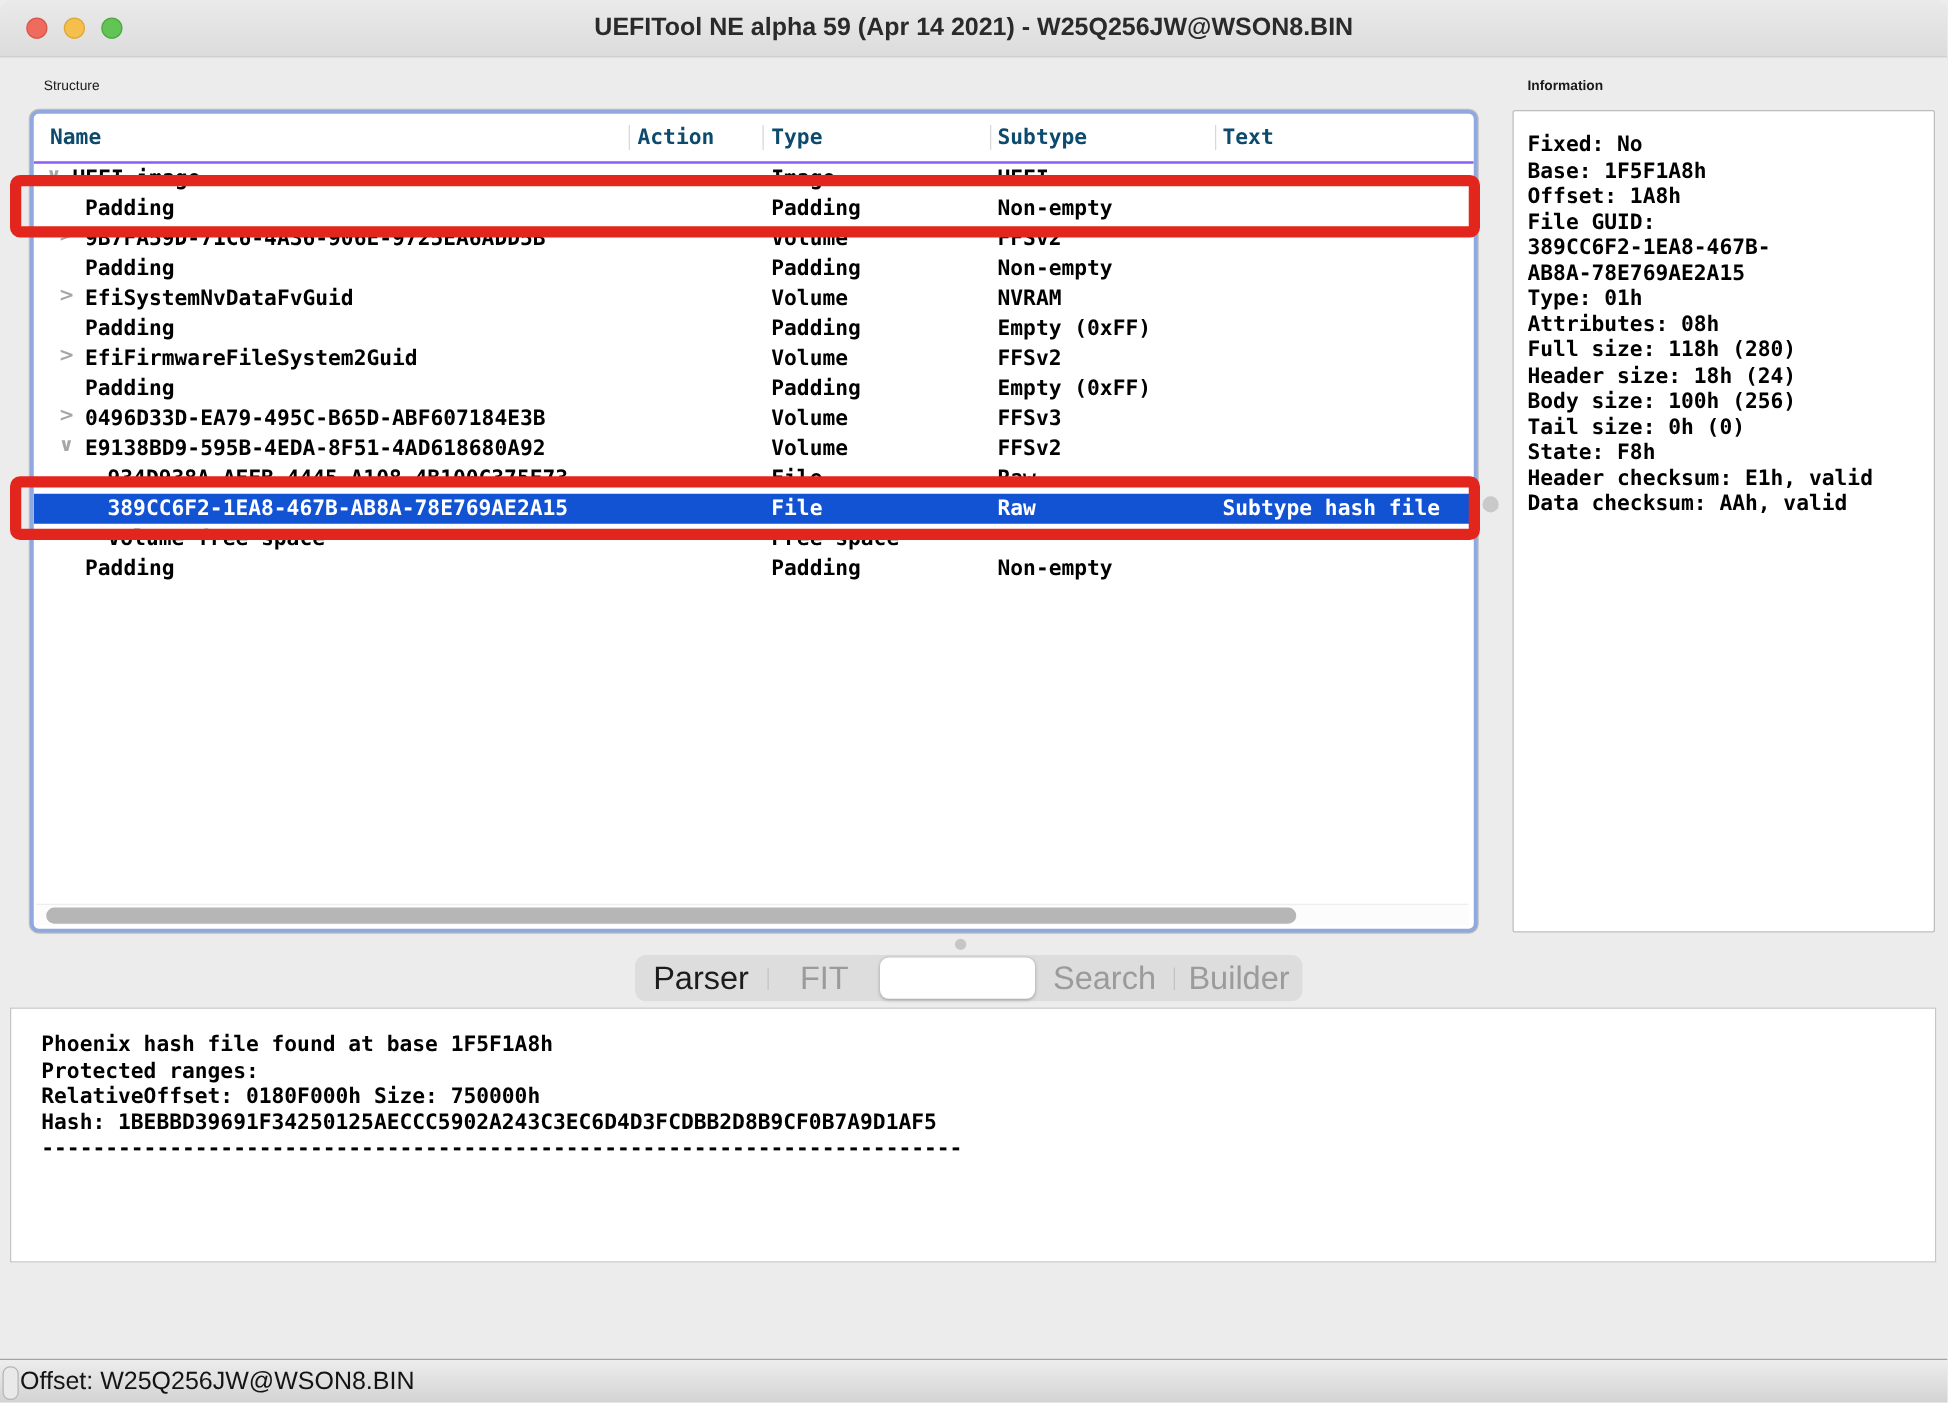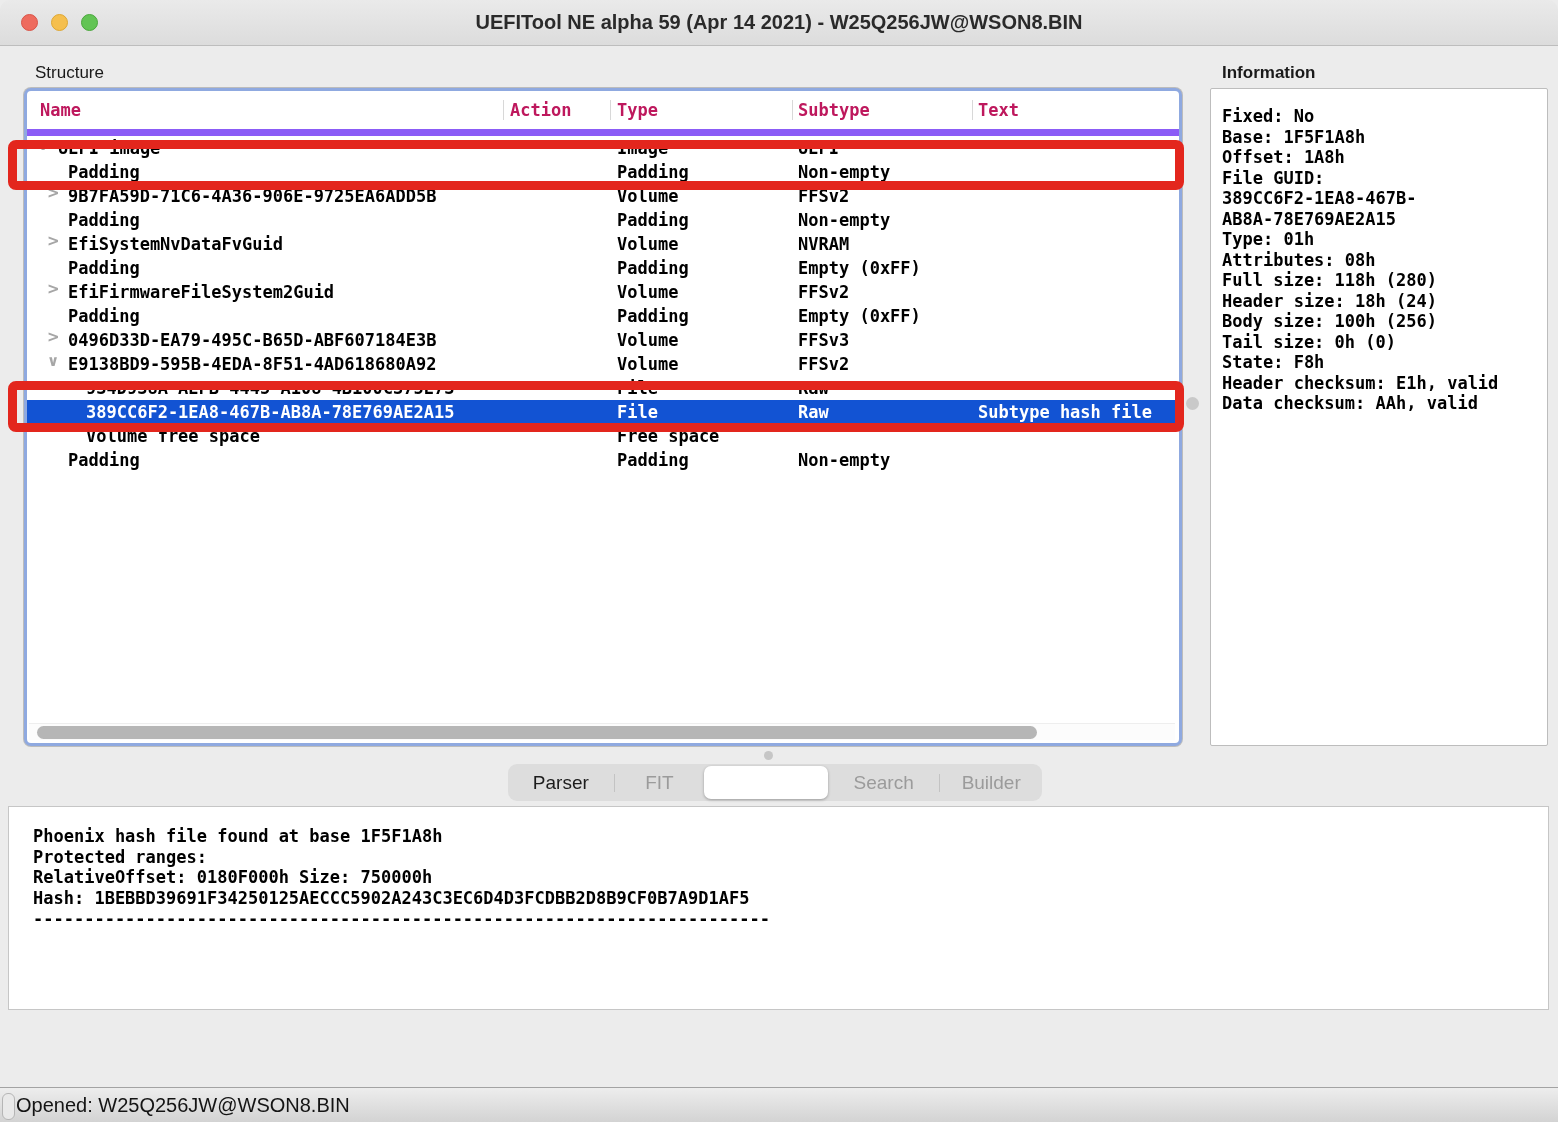--- a/index.html
+++ b/index.html
@@ -12,29 +12,29 @@
   .titlebar{position:absolute;left:0;top:0;width:1558px;height:45px;
     background:linear-gradient(#eaeaea,#dcdcdc);border-bottom:1px solid #bdbdbd;
     border-radius:10px 10px 0 0;}
   .tl{position:absolute;top:14px;width:17px;height:17px;border-radius:50%;}
   .tl.red{left:21px;background:#ee6b5e;border:1px solid #d95448;box-sizing:border-box;}
   .tl.yellow{left:51px;background:#f5bf4e;border:1px solid #dea733;box-sizing:border-box;}
   .tl.green{left:81px;background:#62c454;border:1px solid #4aa73c;box-sizing:border-box;}
   .title-text{position:absolute;left:0;right:0;top:0;height:45px;line-height:45px;
     text-align:center;font-size:20px;font-weight:bold;color:#2a2a2a;}
   
-  .panel-label{position:absolute;font-size:17px;color:#1a1a1a;}
+  .panel-label{position:absolute;font-size:11px;color:#1a1a1a;}
   #structure-label{left:35px;top:63px;}
   #information-label{left:1222px;top:63px;font-weight:bold;}
   
   .tree-panel{position:absolute;left:24px;top:88px;width:1158px;height:658px;
     box-sizing:border-box;background:#fff;border:3px solid #8fa9e0;border-radius:7px;
     box-shadow:0 0 0 1px #bcbcbc;overflow:hidden;}
-  .tree-header{position:relative;height:38px;border-bottom:7px solid #8b5cf6;
-    font:700 17px "DejaVu Sans Mono",monospace;color:#be185d;}
+  .tree-header{position:relative;height:38px;border-bottom:2px solid #8b5cf6;
+    font:700 17px "DejaVu Sans Mono",monospace;color:#0c4a6e;}
   .th{position:absolute;top:0;line-height:38px;white-space:pre;}
   .th-sep{position:absolute;top:9px;height:20px;width:1px;background:#d8d8d8;}
   .trow{position:relative;height:24px;font:700 17px "DejaVu Sans Mono",monospace;color:#000;}
   .trow.selected{background:var(--sel);color:#fff;}
   .cell{position:absolute;top:0;line-height:24px;white-space:pre;}
   .chev{position:absolute;top:0;line-height:24px;color:#a6a6a6;
     font:600 15px "DejaVu Sans",sans-serif;}
   .hscroll{position:absolute;left:2px;bottom:3px;width:1146px;height:16px;
     background:#fcfcfc;border-top:1px solid #eeeeee;}
   .hthumb{position:absolute;left:8px;top:2px;width:1000px;height:13px;
@@ -48,21 +48,21 @@
   .info-text{position:absolute;left:11px;top:17px;right:6px;
     font:700 17px "DejaVu Sans Mono",monospace;color:#000;line-height:20.5px;white-space:pre-wrap;}
   
   .annotation{position:absolute;border:9px solid var(--ann);border-radius:8px;
     box-sizing:border-box;pointer-events:none;z-index:50;}
   #annotation-1{left:8px;top:140px;width:1176px;height:50px;}
   #annotation-2{left:8px;top:381px;width:1176px;height:51px;}
   
   .tabs{position:absolute;left:508px;top:764px;width:534px;height:37px;
     background:#dddddd;border-radius:9px;display:flex;align-items:stretch;}
-  .seg{display:flex;align-items:center;justify-content:center;font-size:19px;color:#9b9b9b;}
+  .seg{display:flex;align-items:center;justify-content:center;font-size:26px;color:#9b9b9b;}
   .seg.active-text{color:#1c1c1c;font-weight:500;}
   .seg.selected{background:#ffffff;border-radius:7px;margin:2px 0;
     box-shadow:0 1px 3px rgba(0,0,0,0.3);}
   .seg-div{width:1px;height:18px;background:#c3c3c3;align-self:center;}
   
   .console-panel{position:absolute;left:8px;top:806px;width:1541px;height:204px;
     box-sizing:border-box;background:#fff;border:1px solid #c6c6c6;}
   .console-text{position:absolute;left:24px;top:19px;right:10px;
     font:700 17px "DejaVu Sans Mono",monospace;color:#000;line-height:20.7px;white-space:pre-wrap;}
   
@@ -256,14 +256,14 @@
 <div class="console-panel">
   <div class="console-text" id="console-text">Phoenix hash file found at base 1F5F1A8h
 Protected ranges:
 RelativeOffset: 0180F000h Size: 750000h
 Hash: 1BEBBD39691F34250125AECCC5902A243C3EC6D4D3FCDBB2D8B9CF0B7A9D1AF5
 ------------------------------------------------------------------------</div>
 </div>
 
 <div class="statusbar">
   <div class="size-grip"></div>
-  <div class="status-text">Opened: W25Q256JW@WSON8.BIN</div>
+  <div class="status-text">Offset: W25Q256JW@WSON8.BIN</div>
 </div>
 
 </body></html>

